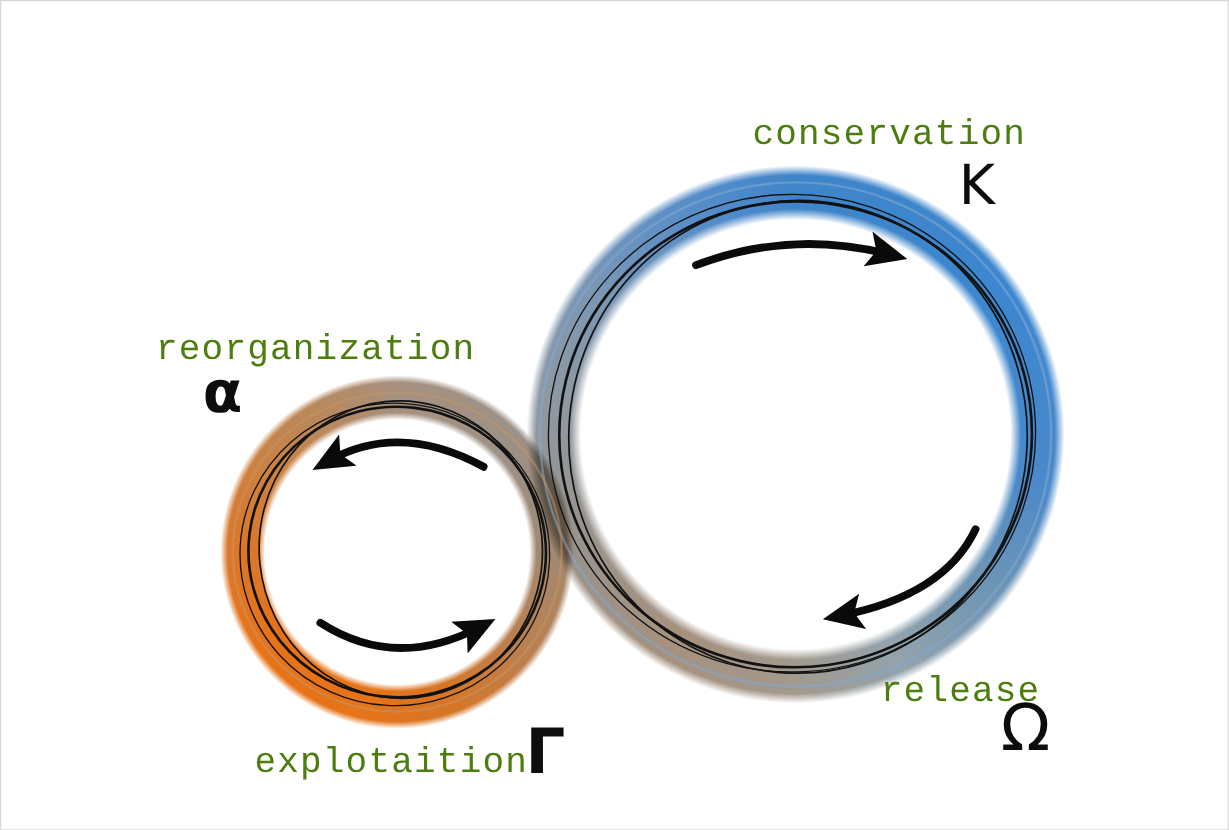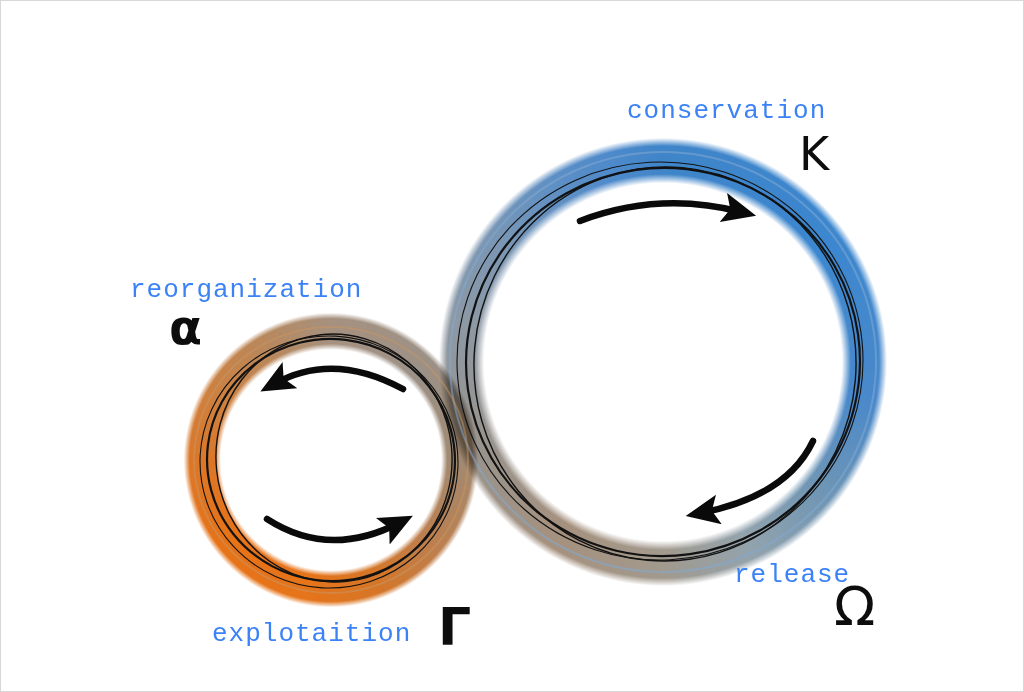--- a/index.html
+++ b/index.html
@@ -45,23 +45,23 @@
     mask: radial-gradient(closest-side,
       rgba(0,0,0,0) 0%, rgba(0,0,0,0) 74.5%, #000 78.5%, #000 95.5%, rgba(0,0,0,0) 99.6%);
   }
 
   .overlay-svg { position: absolute; left: 0; top: 0; }
 
   
   .word {
     position: absolute;
     font-family: "Liberation Mono", "DejaVu Sans Mono", monospace;
-    font-size: 26px;
+    font-size: 30px;
     letter-spacing: 1px;
-    color: #3b82f6;
+    color: #4d7c0f;
     white-space: nowrap;
   }
   .sym {
     position: absolute;
     font-family: "DejaVu Sans", sans-serif;
     color: #0d0d0d;
     line-height: 1;
     white-space: nowrap;
   }
   .sym-k     { left: 799px; top: 131px; font-size: 46px; font-weight: 500; }

